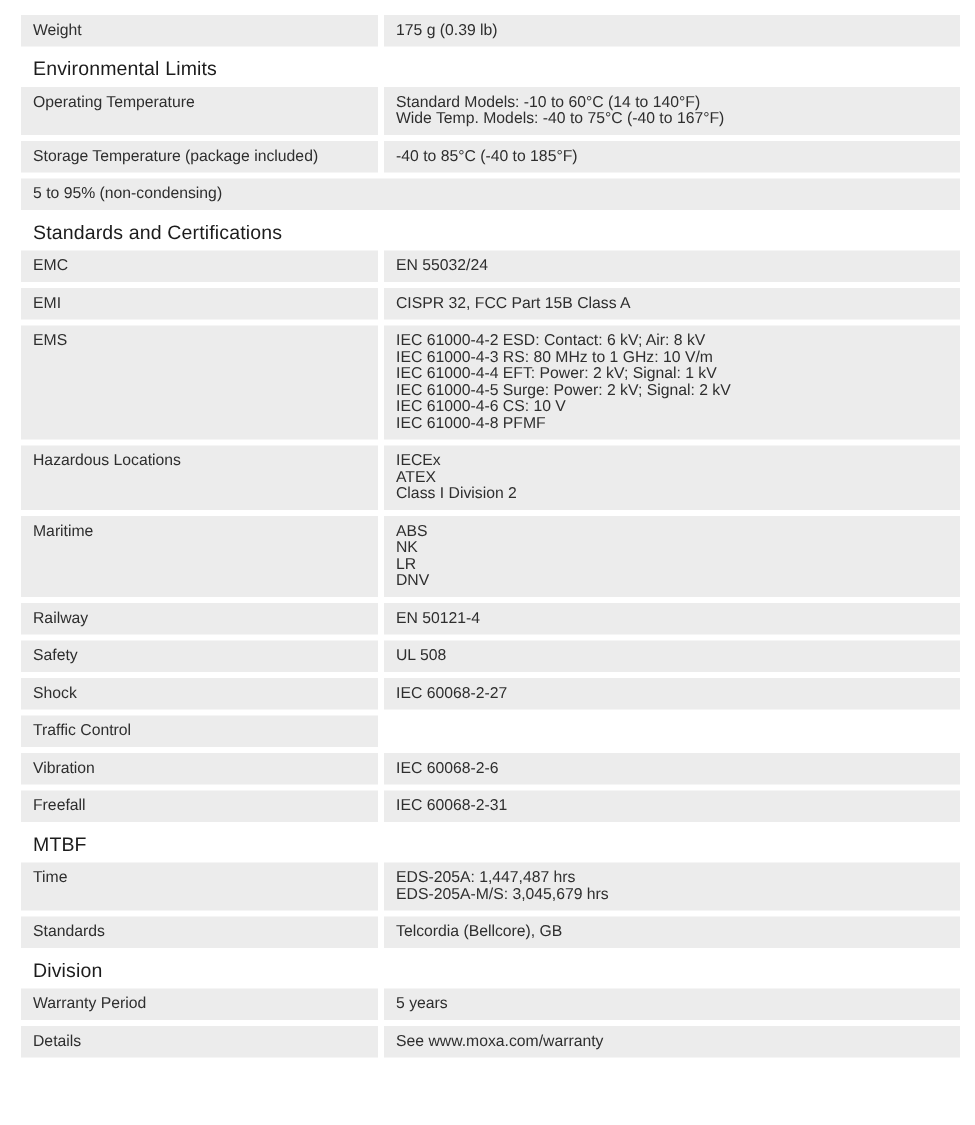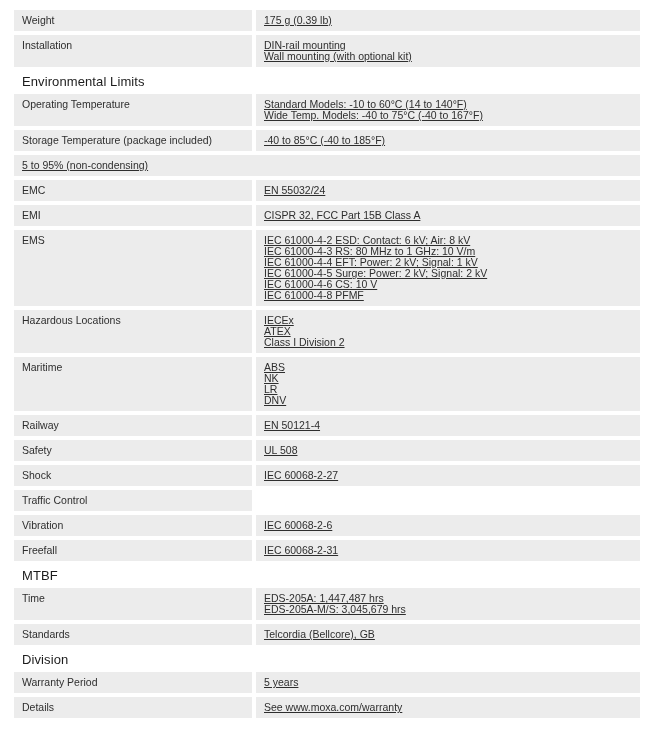--- a/index.html
+++ b/index.html
@@ -42,45 +42,37 @@
     font-size: 10.5px;
     line-height: 11px;
     color: #2e2e2e;
   }
   .cell.label {
     flex: 0 0 238px;
     width: 238px;
   }
   .cell.value {
     flex: 1 1 auto;
-    text-decoration: underline;
   }
   .value-line {
     white-space: nowrap;
   }
 </style>
 </head>
 <body>
 
 <main class="page">
   <div class="spec-table">
   <div class="row">
     <div class="cell label">Weight</div>
     <div class="cell value">
           <div class="value-line">175 g (0.39 lb)</div>
         </div>
   </div>
 
-  <div class="row">
-    <div class="cell label">Installation</div>
-    <div class="cell value">
-          <div class="value-line">DIN-rail mounting</div>
-          <div class="value-line">Wall mounting (with optional kit)</div>
-        </div>
-  </div>
 
   <h2 class="section-header">Environmental Limits</h2>
 
   <div class="row">
     <div class="cell label">Operating Temperature</div>
     <div class="cell value">
           <div class="value-line">Standard Models: -10 to 60°C (14 to 140°F)</div>
           <div class="value-line">Wide Temp. Models: -40 to 75°C (-40 to 167°F)</div>
         </div>
   </div>
@@ -91,20 +83,21 @@
           <div class="value-line">-40 to 85°C (-40 to 185°F)</div>
         </div>
   </div>
 
   <div class="row">
     <div class="cell value">
           <div class="value-line">5 to 95% (non-condensing)</div>
         </div>
   </div>
 
+  <h2 class="section-header">Standards and Certifications</h2>
 
   <div class="row">
     <div class="cell label">EMC</div>
     <div class="cell value">
           <div class="value-line">EN 55032/24</div>
         </div>
   </div>
 
   <div class="row">
     <div class="cell label">EMI</div>

